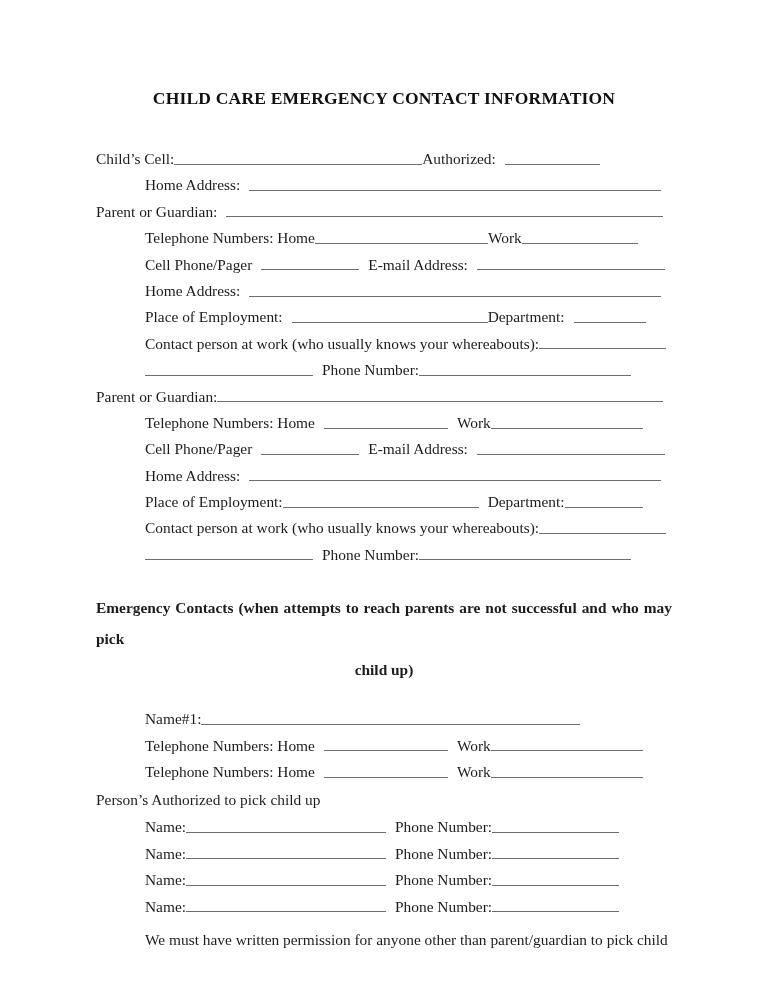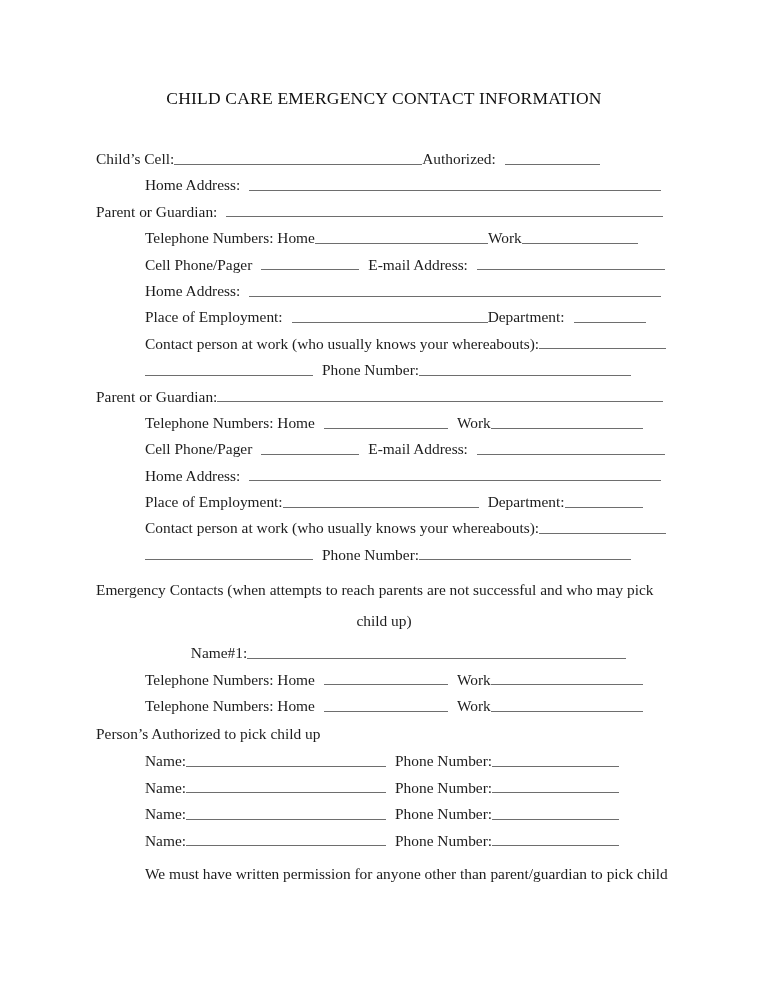--- a/index.html
+++ b/index.html
@@ -23,21 +23,21 @@
     box-sizing: border-box;
   }
   .doc-title {
     position: absolute;
     left: 0;
     right: 0;
     top: 88px;
     text-align: center;
     font-size: 17.5px;
     letter-spacing: 0.2px;
-    font-weight: 400;
+    font-weight: 700;
     color: #101010;
     white-space: nowrap;
   }
   .body-area {
     position: absolute;
     left: 96px;
     top: 146px;
     width: 576px;
   }
   .ln {
@@ -141,26 +141,26 @@
     </div>
 
     <div class="ln indent">
       <span class="txt">Contact person at work (who usually knows your whereabouts):</span><span class="rule" style="width:127px"></span>
     </div>
 
     <div class="ln indent">
       <span class="rule" style="width:168px"></span><span class="sp-w"></span><span class="txt">Phone Number:</span><span class="rule" style="width:212px"></span>
     </div>
 
-    <div class="para noind" style="margin-top:6px;">
+    <div class="para noind" style="margin-top:24px;font-weight:bold;">
       <span>Emergency Contacts (when attempts to reach parents are not successful and who may pick</span>
       <span class="last">child up)</span>
     </div>
 
-    <div class="ln indent" style="margin-top:4px;text-align:center;">
+    <div class="ln indent" style="margin-top:21px;">
       <span class="txt">Name#1:</span><span class="rule" style="width:379px"></span>
     </div>
 
     <div class="ln indent">
       <span class="txt">Telephone Numbers: Home</span><span class="sp-w"></span><span class="rule" style="width:124px"></span><span class="sp-w"></span><span class="txt">Work</span><span class="rule" style="width:152px"></span>
     </div>
 
 
     <div class="ln indent">
       <span class="txt">Telephone Numbers: Home</span><span class="sp-w"></span><span class="rule" style="width:124px"></span><span class="sp-w"></span><span class="txt">Work</span><span class="rule" style="width:152px"></span>

